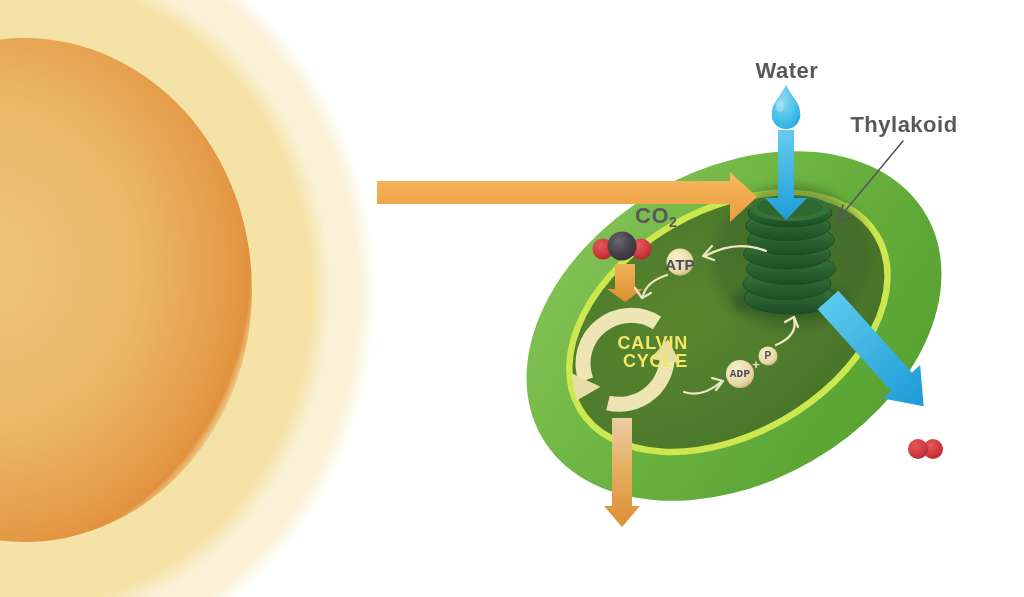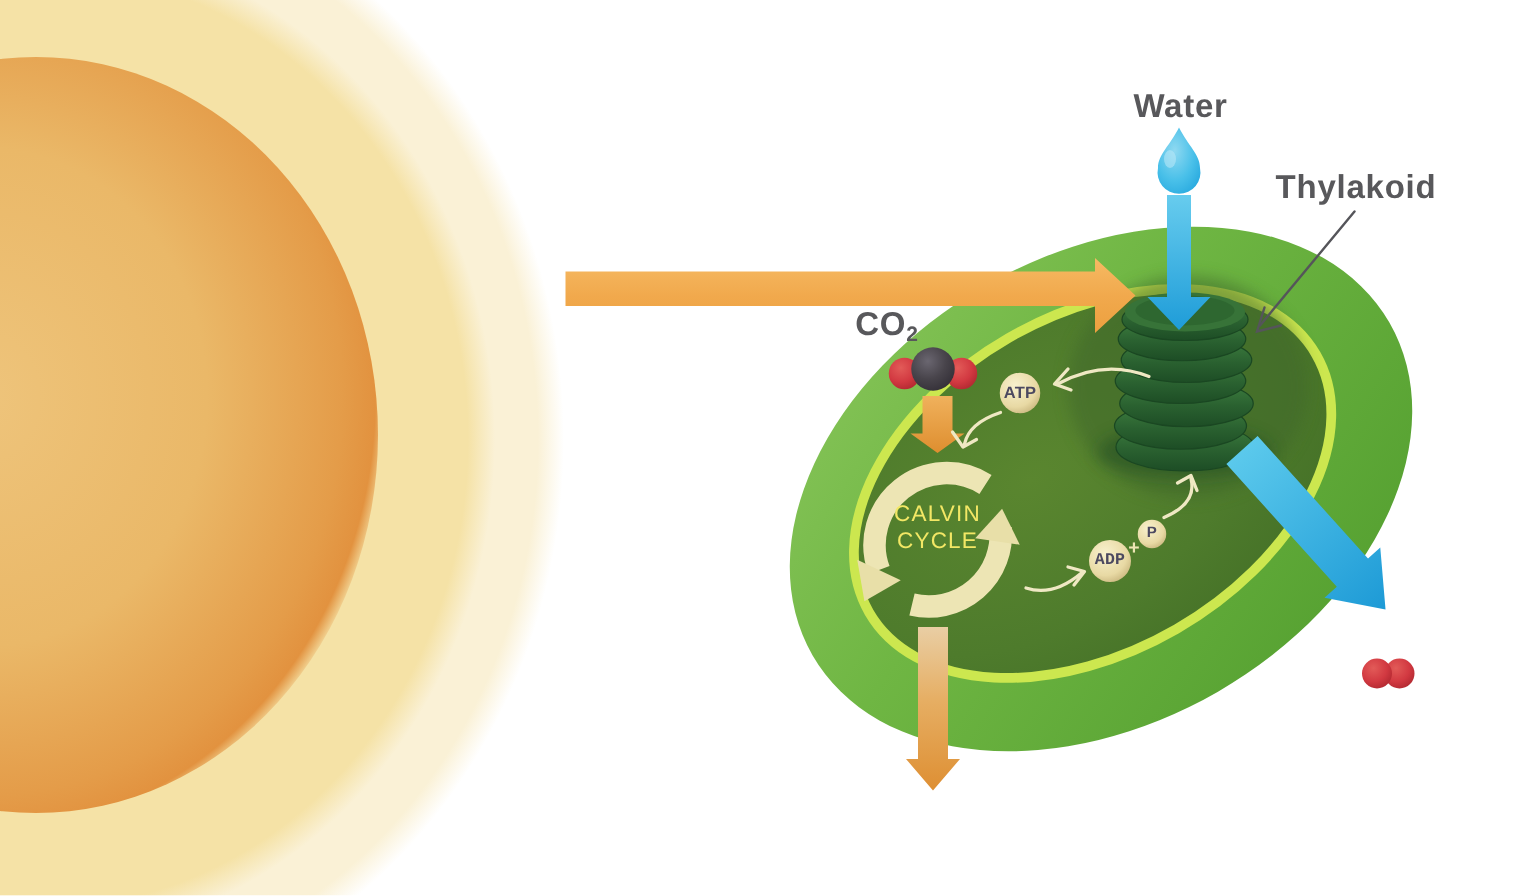--- a/index.html
+++ b/index.html
@@ -8,22 +8,22 @@
     font-family:"Liberation Sans",sans-serif;
   }
   .stage svg{position:absolute;left:0;top:0;}
   .lbl{
     position:absolute;font-weight:bold;color:var(--label-gray);
     font-size:22px;letter-spacing:.5px;text-align:center;line-height:1.05;
     -webkit-user-select:none;user-select:none;
   }
   .lbl .sub{font-size:14px;vertical-align:-4px;letter-spacing:0;}
   .lbl-calvin{
-    position:absolute;left:562px;top:334px;width:126px;text-align:center;
-    font-weight:normal;font-size:15px;line-height:18px;letter-spacing:.8px;
+    position:absolute;left:562px;top:334px;width:126px;text-align:right;
+    font-weight:bold;font-size:18px;line-height:18px;letter-spacing:.8px;
     color:var(--calvin-text-yellow);
   }
   .sphere-lbl{
     position:absolute;text-align:center;font-weight:bold;color:var(--sphere-text);
     letter-spacing:.2px;line-height:1;
   }
   .plus-lbl{
     position:absolute;text-align:center;font-weight:bold;color:var(--cycle-cream);
     font-size:13px;line-height:1;
   }
@@ -203,32 +203,32 @@
     <g fill="none" stroke="#55555A" stroke-width="1.6" stroke-linecap="round">
       <line x1="903" y1="141" x2="840" y2="217"></line>
       <polyline points="843,205 838,221 854,217"></polyline>
     </g>
   </svg>
 
   <div class="lbl" style="left:727px;top:59px;width:120px;">Water</div>
 
   <div class="lbl" style="left:824px;top:113px;width:160px;">Thylakoid</div>
 
-  <div class="lbl" style="left:541px;top:204px;width:100px;">
+  <div class="lbl" style="left:606px;top:204px;width:100px;">
     <span>CO</span><span class="sub">2</span>
   </div>
 
 
 
   <div class="lbl-calvin">
     <div>CALVIN</div>
     <div>CYCLE</div>
   </div>
 
-  <div class="sphere-lbl" style="left:662px;top:257px;width:36px;font-size:11px;">ATP</div>
+  <div class="sphere-lbl" style="left:662px;top:257px;width:36px;font-size:15px;">ATP</div>
 
   <div class="sphere-lbl" style="left:720px;top:369px;width:40px;font-size:11px;font-family:Liberation Mono, monospace;">ADP</div>
 
   <div class="plus-lbl" style="left:748px;top:358px;width:16px;">+</div>
 
   <div class="sphere-lbl" style="left:758px;top:351px;width:20px;font-size:10px;">P</div>
 
 </div>
 
 </body></html>

